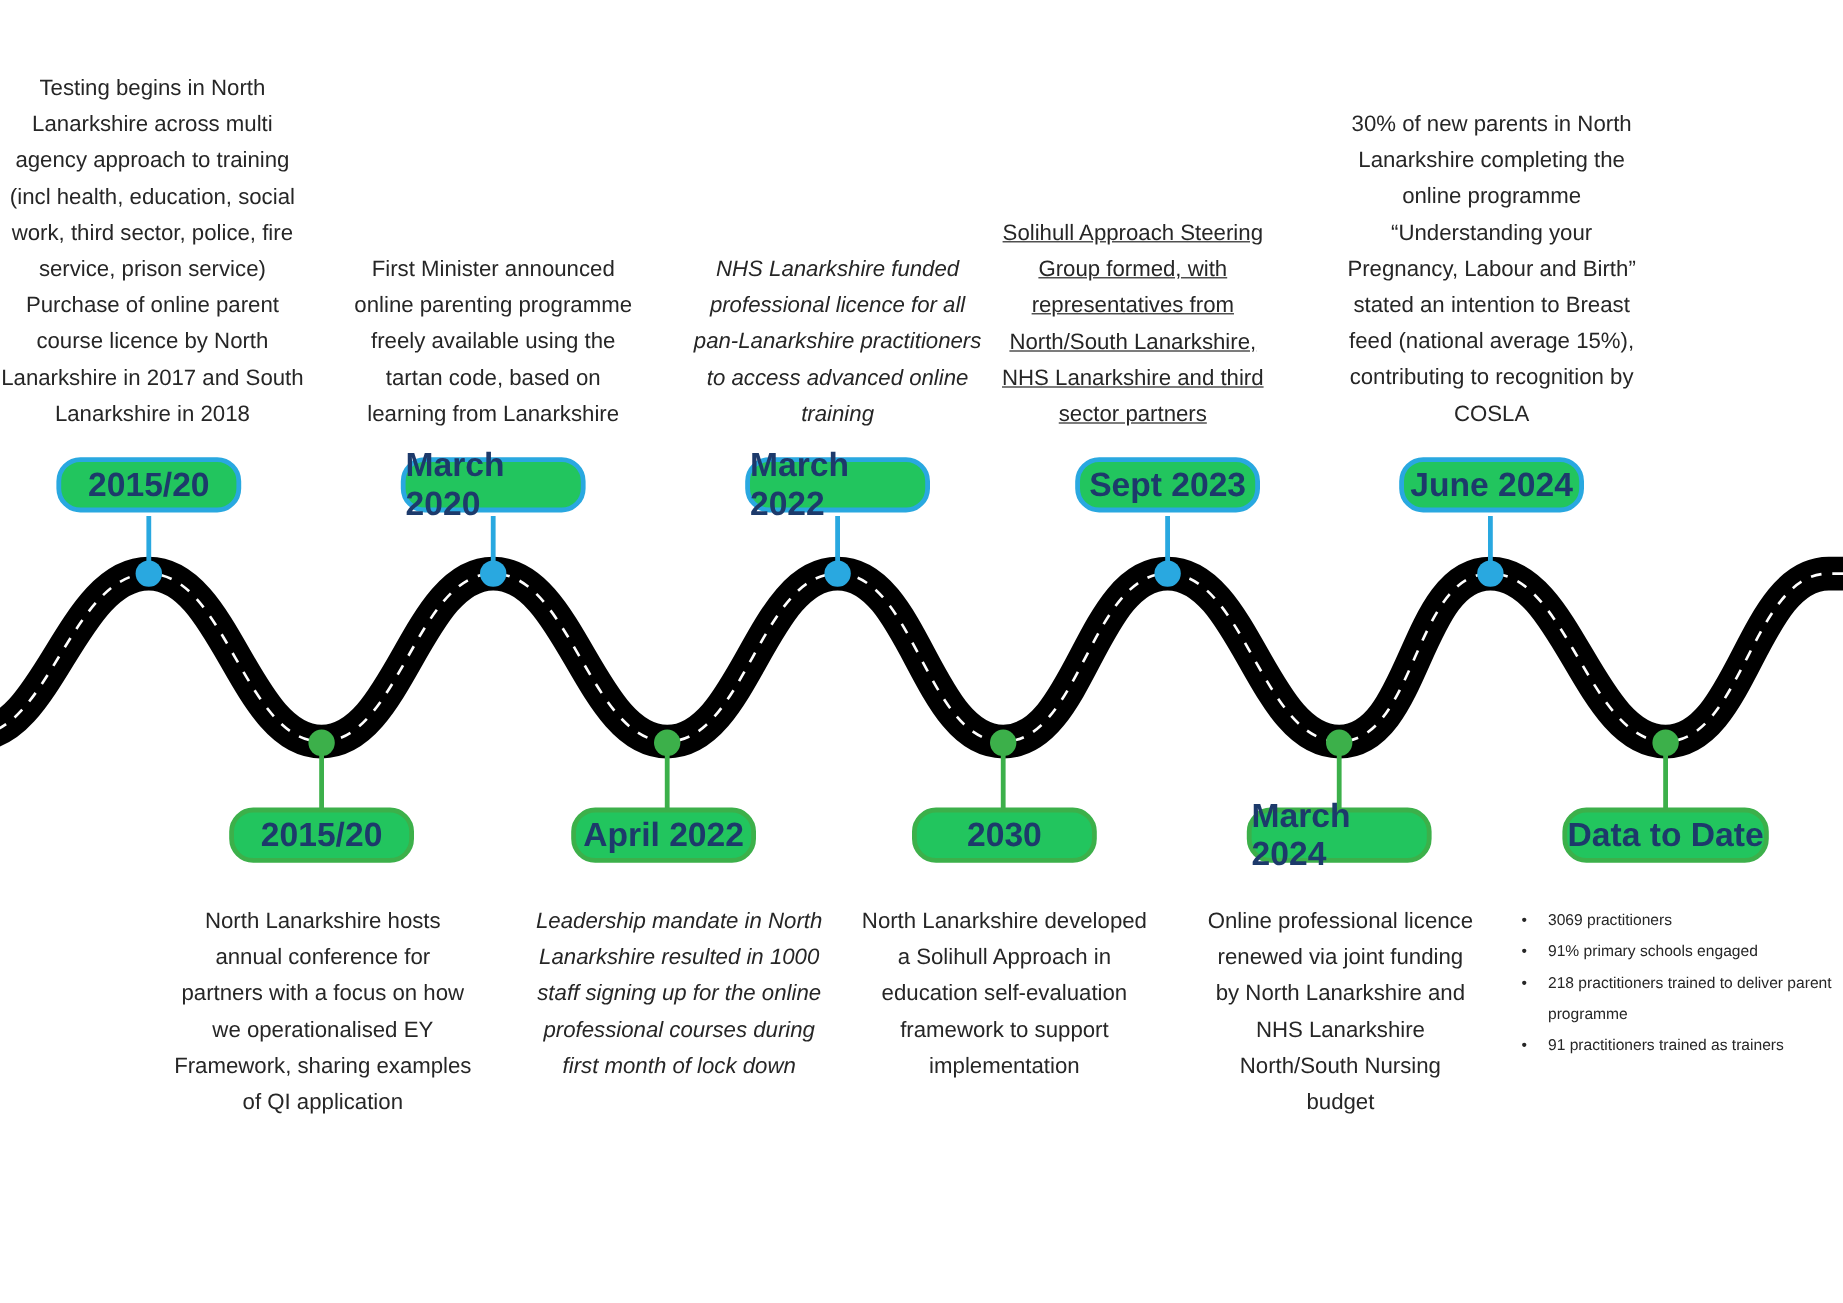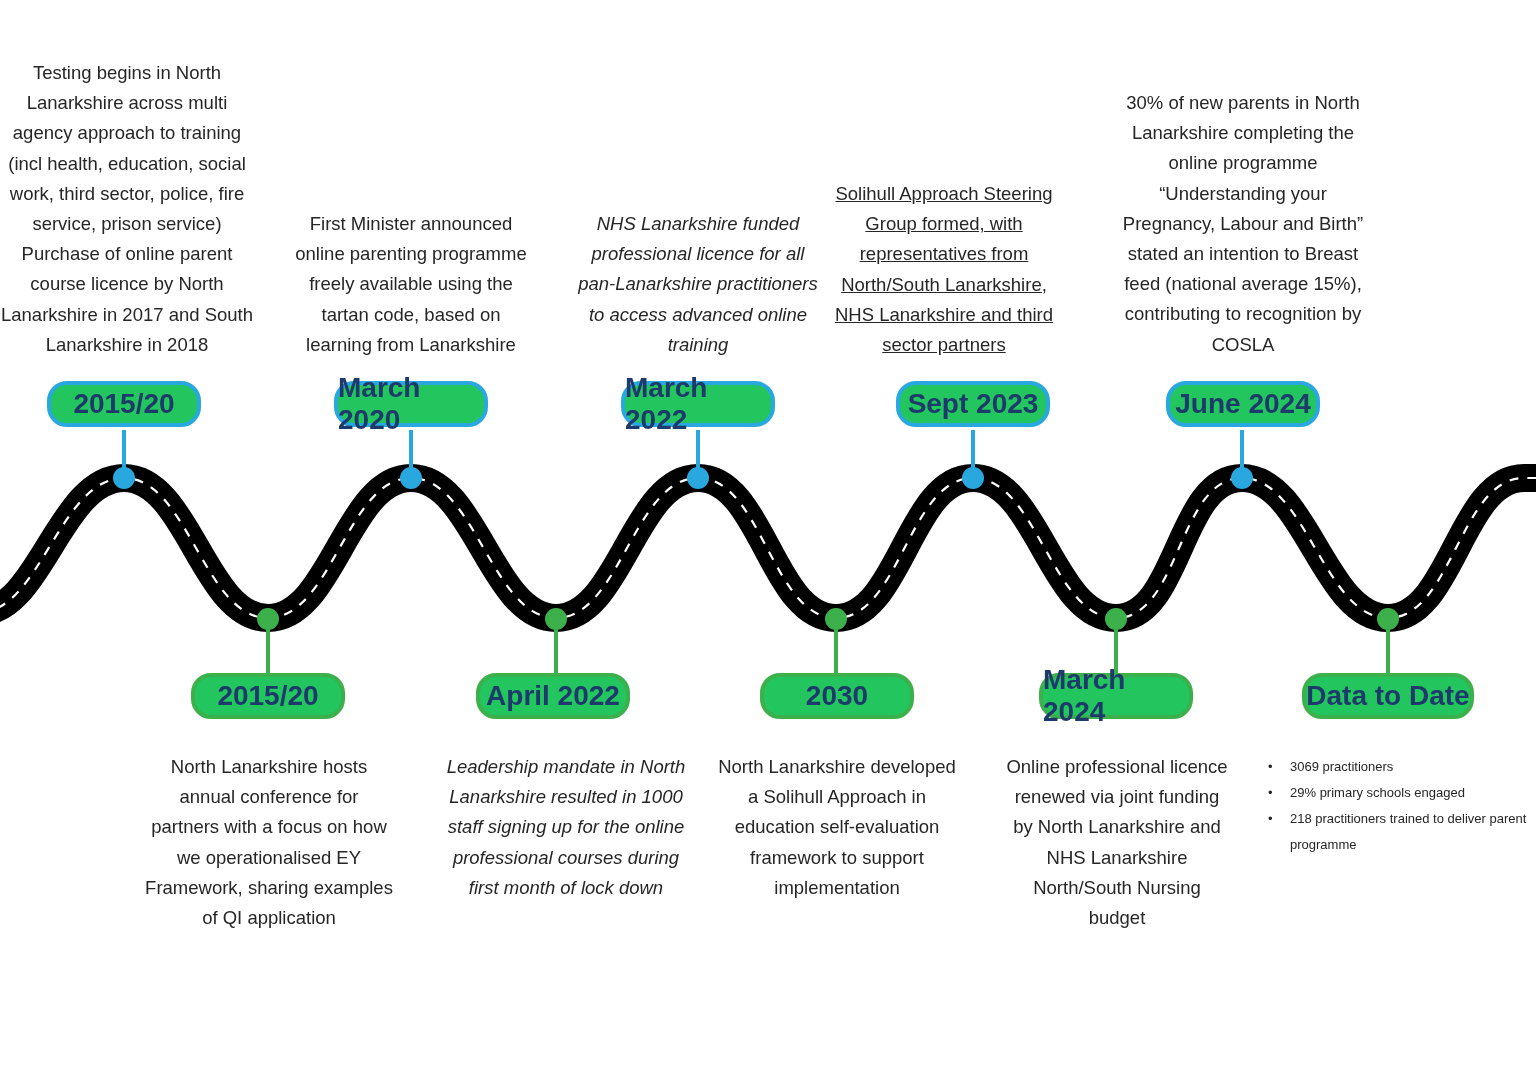--- a/index.html
+++ b/index.html
@@ -121,15 +121,16 @@
 implementation</div>
 <div class="desc" style="left:1117px; top:752px; width:270px;">Online professional licence
 renewed via joint funding
 by North Lanarkshire and
 NHS Lanarkshire
 North/South Nursing
 budget</div>
 
 <ul class="data-list">
   <li>3069 practitioners</li>
-  <li>29% primary schools engaged</li>
+  <li>91% primary schools engaged</li>
   <li>218 practitioners trained to deliver parent programme</li>
+  <li>91 practitioners trained as trainers</li>
 </ul>
 
 </body></html>

